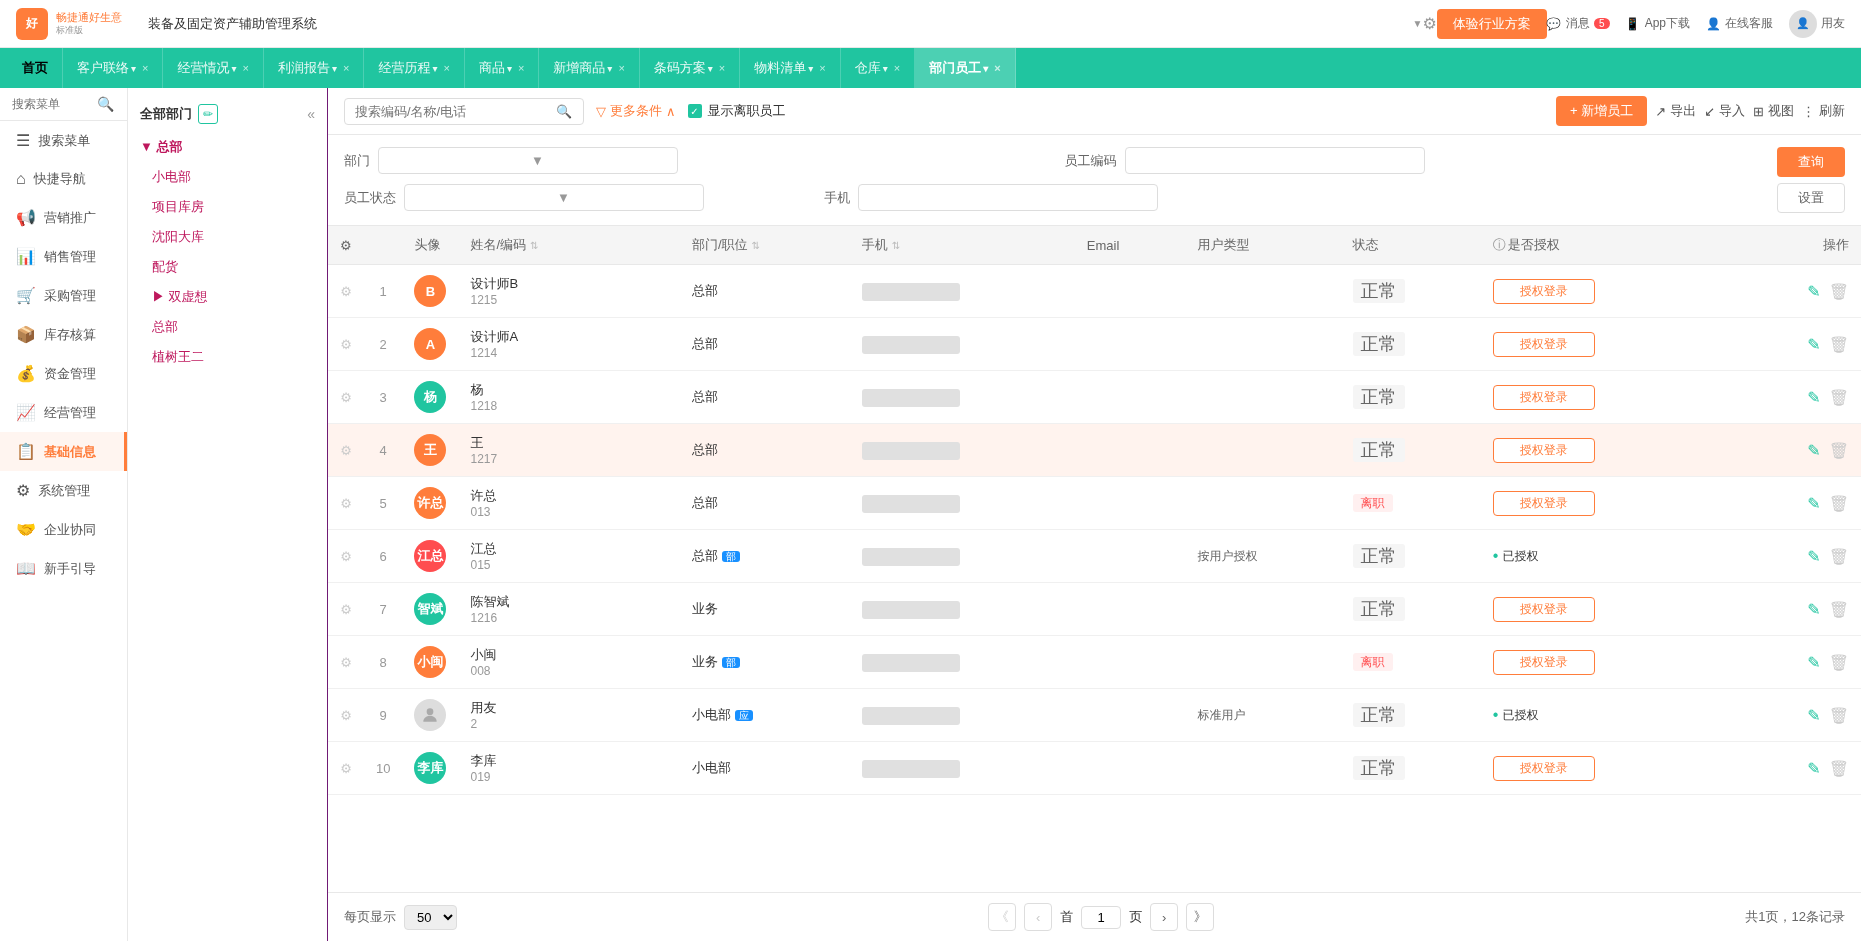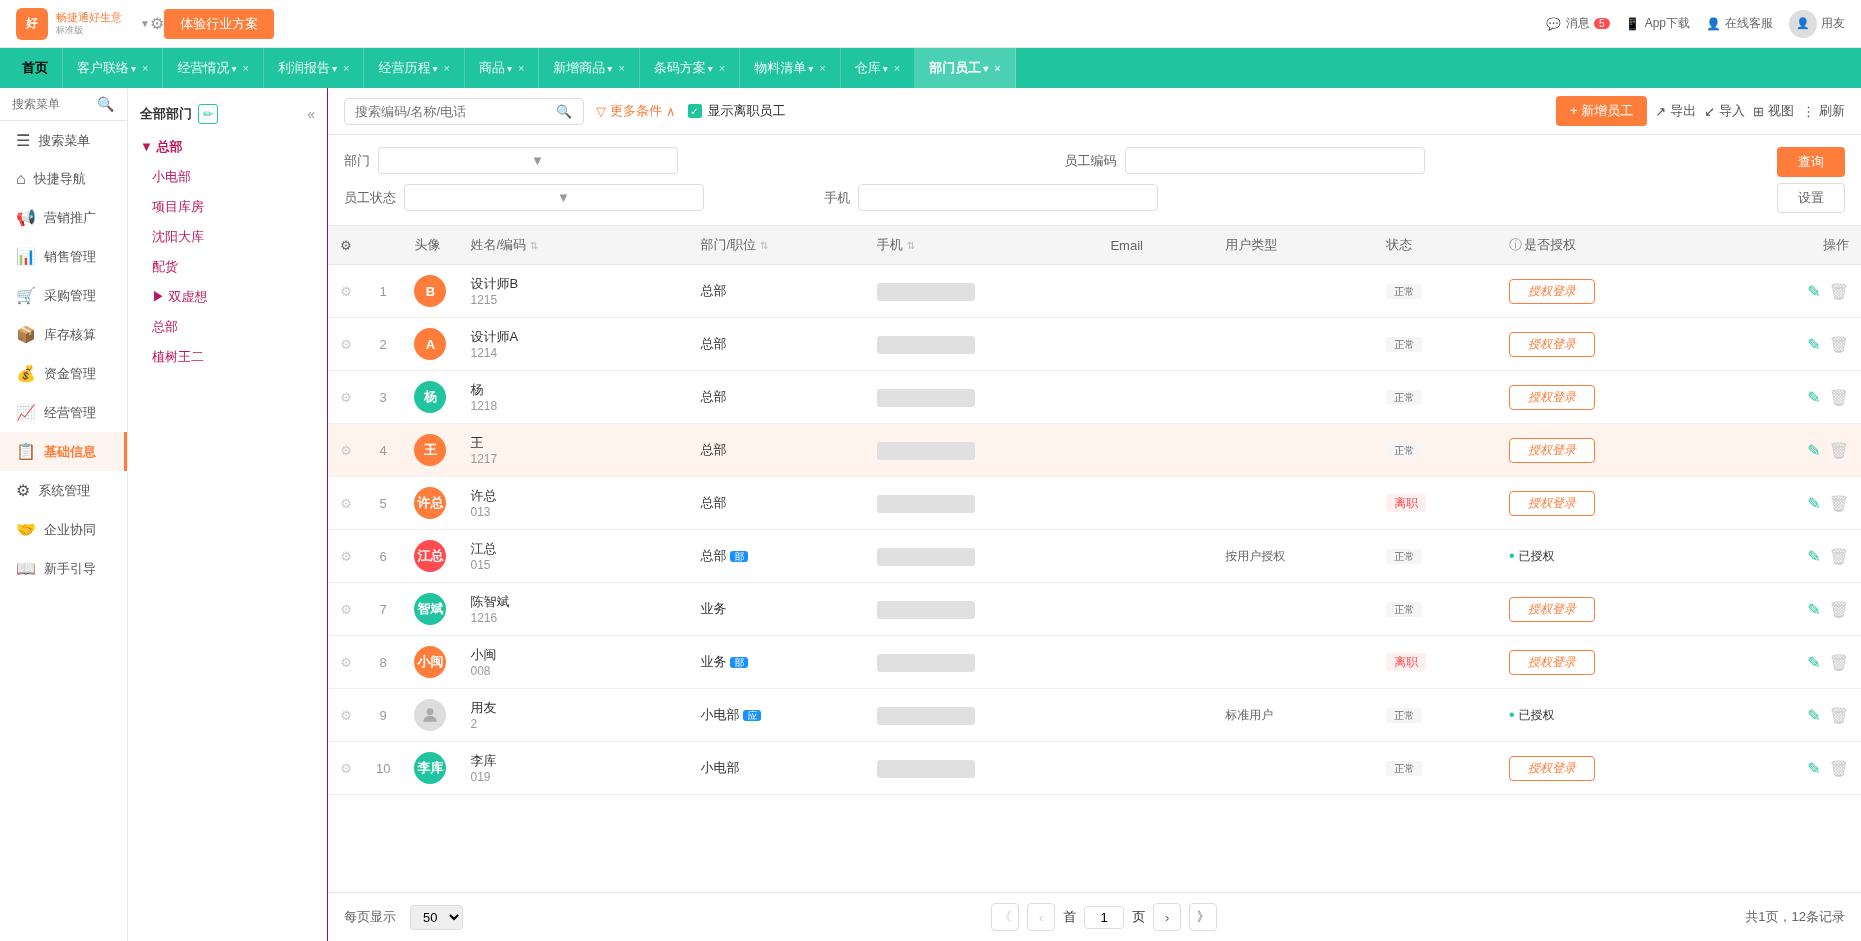--- a/index.html
+++ b/index.html
@@ -99,42 +99,42 @@
     th { padding: 10px 12px; font-size: 13px; color: #666; font-weight: normal; border-bottom: 1px solid #e8e8e8; text-align: left; white-space: nowrap; }
     td { padding: 10px 12px; font-size: 13px; color: #333; border-bottom: 1px solid #f0f0f0; vertical-align: middle; }
     tr.highlighted { background: #fff3ee; }
     .th-sortable { display: flex; align-items: center; gap: 4px; cursor: pointer; }
     .sort-icon { font-size: 10px; color: #bbb; }
 
     
     .avatar { width: 32px; height: 32px; border-radius: 50%; display: flex; align-items: center; justify-content: center; color: #fff; font-size: 13px; font-weight: bold; flex-shrink: 0; }
 
     
-    .status-normal { background: #f5f5f5; color: #666; border-radius: 3px; padding: 2px 8px; font-size: 10px; text-align: right; }
+    .status-normal { background: #f5f5f5; color: #666; border-radius: 3px; padding: 2px 8px; font-size: 18px; text-align: right; }
     .status-resigned { background: #fff0f0; color: #ff4d4f; border-radius: 3px; padding: 2px 8px; font-size: 12px; }
 
     
-    .auth-btn { border: 1px solid #ff7d3b; color: #ff7d3b; background: #fff; border-radius: 4px; padding: 3px 18px; font-size: 12px; cursor: pointer; white-space: nowrap; font-style: italic; }
+    .auth-btn { border: 1px solid #ff7d3b; color: #ff7d3b; background: #fff; border-radius: 4px; padding: 3px 26px; font-size: 12px; cursor: pointer; white-space: nowrap; }
     .auth-granted { color: #333; font-size: 12px; display: flex; align-items: center; gap: 4px; }
     .auth-granted::before { content: '•'; color: #20c5a0; font-size: 16px; }
 
     
     .user-type { font-size: 12px; color: #666; }
 
     
     .op-btns { display: flex; align-items: center; gap: 8px; }
     .op-edit { color: #20c5a0; font-size: 16px; cursor: pointer; }
     .op-delete { color: #ccc; font-size: 16px; cursor: pointer; }
 
     
     .dept-badge { background: #1890ff; color: #fff; border-radius: 3px; padding: 0 4px; font-size: 10px; margin-left: 4px; }
 
     
     .pagination { display: flex; align-items: center; justify-content: space-between; padding: 10px 16px; background: #fff; border-top: 1px solid #e8e8e8; }
-    .page-size-selector { display: flex; align-items: center; gap: 14px; font-size: 13px; color: #666; }
+    .page-size-selector { display: flex; align-items: center; gap: 8px; font-size: 13px; color: #666; }
     .page-size-select { border: 1px solid #ddd; border-radius: 4px; padding: 3px 8px; font-size: 13px; }
     .page-nav { display: flex; align-items: center; gap: 8px; font-size: 13px; }
     .page-btn { width: 28px; height: 28px; display: flex; align-items: center; justify-content: center; border: 1px solid #ddd; border-radius: 4px; cursor: pointer; color: #666; background: #fff; }
     .page-btn.disabled { color: #ccc; cursor: not-allowed; }
     .page-current { border: 1px solid #ddd; border-radius: 4px; padding: 3px 8px; font-size: 13px; width: 40px; text-align: center; }
     .total-info { font-size: 13px; color: #666; }
 
     
     .phone-blur { background: #e0e0e0; color: transparent; border-radius: 3px; padding: 2px 20px; font-size: 12px; }
 
@@ -159,20 +159,21 @@
 <body>
 
 <div class="top-bar">
   <div class="logo-area">
     <div class="logo-icon">好</div>
     <div>
       <div class="logo-text">畅捷通好生意</div>
       <div class="logo-badge">标准版</div>
     </div>
   </div>
+  <span class="system-title">装备及固定资产辅助管理系统</span>
   <span class="dropdown-arrow">▼</span>
   <span class="gear-icon">⚙</span>
   <button class="try-btn">体验行业方案</button>
   <div class="top-actions">
     <div class="top-btn">
       <span>💬</span>
       <span>消息</span>
       <span class="badge">5</span>
     </div>
     <div class="top-btn">

